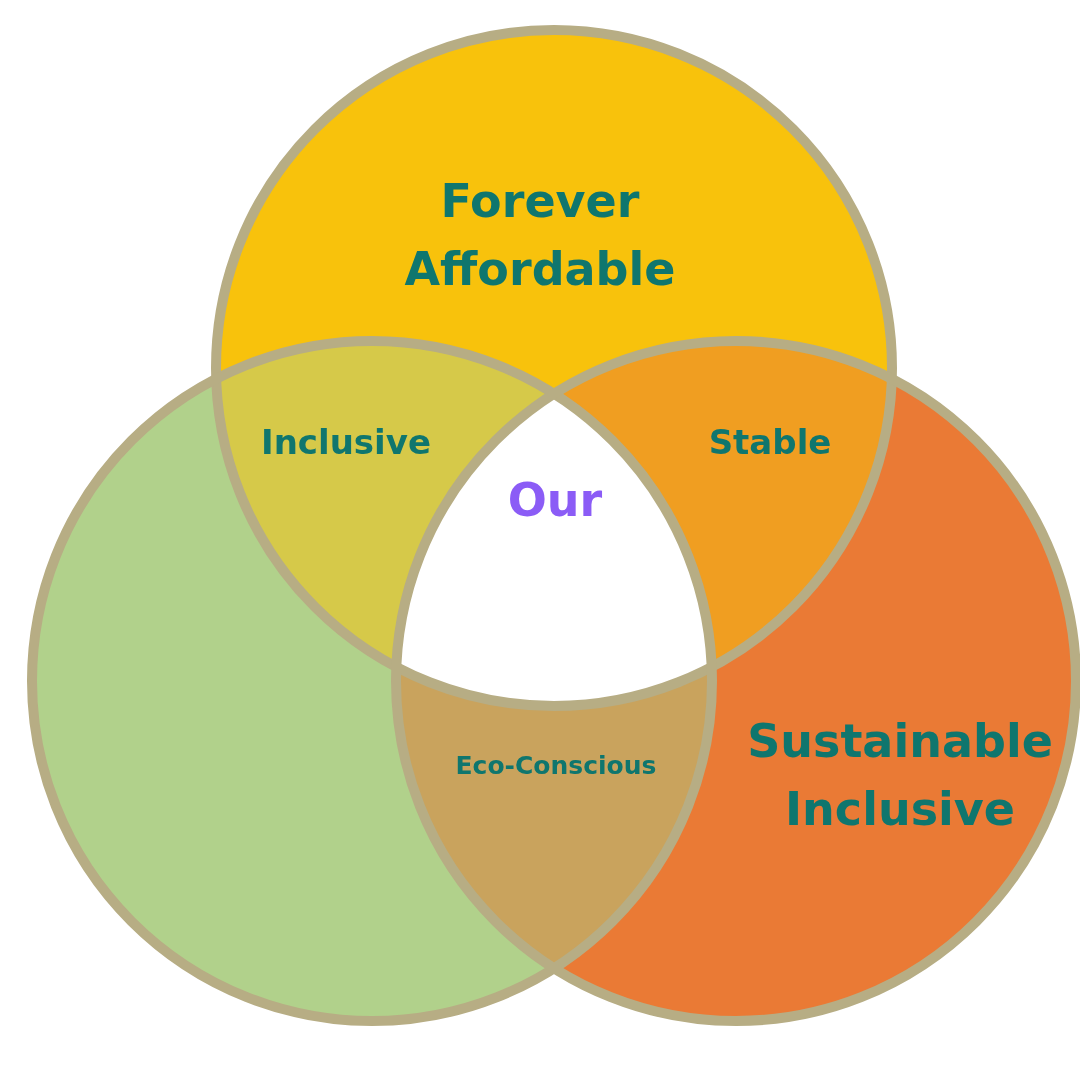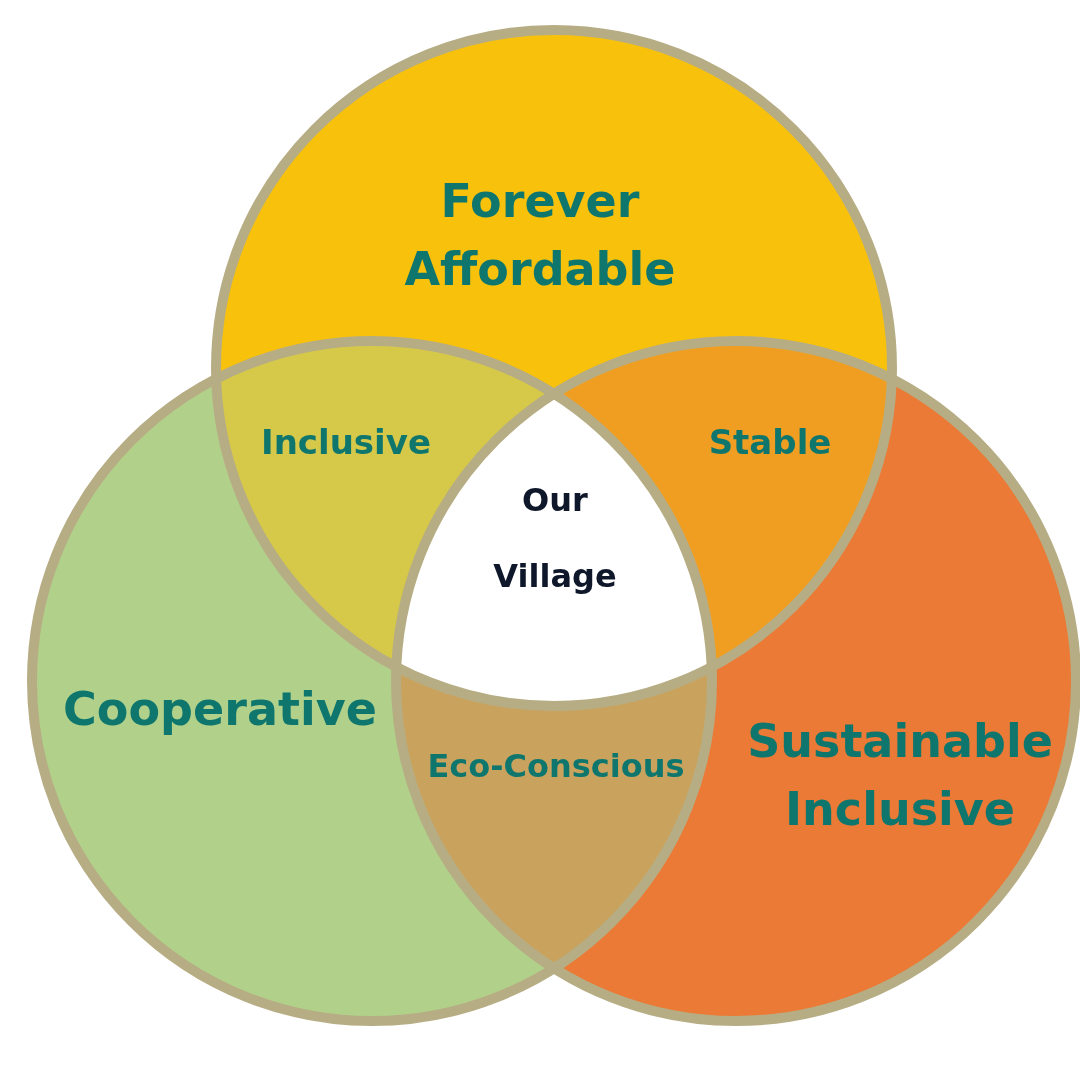--- a/index.html
+++ b/index.html
@@ -1,21 +1,21 @@
 <!DOCTYPE html>
 <html><head>
 <meta charset="utf-8">
 <style>
   html, body { margin: 0; padding: 0; background: #ffffff; }
   body { width: 1080px; height: 1080px; position: relative; overflow: hidden; }
   svg { position: absolute; left: 0; top: 0; }
   .lbl { position: absolute; font-family: "DejaVu Sans", sans-serif; font-weight: bold; color: #0f766e; text-align: center; white-space: nowrap; }
   .big { font-size: 46px; line-height: 68px; }
   .mid { font-size: 34px; line-height: 40px; }
-  .center { font-size: 32px; line-height: 76px; color: #0f172a; text-align: center; }
+  .center { font-size: 46px; line-height: 76px; color: #8b5cf6; text-align: center; }
 </style>
 </head>
 <body>
 
 <svg width="1080" height="1080" viewBox="0 0 1080 1080">
   <defs>
     <clipPath id="clipTop">
         <circle cx="554" cy="368" r="338"></circle>
       </clipPath>
     <clipPath id="clipLeft">
@@ -47,28 +47,26 @@
     <circle cx="736" cy="681" r="340"></circle>
   </g>
 </svg>
 
 <div class="lbl big" style="left:340px; top:167px; width:400px;">
   <div>Forever</div>
   <div>Affordable</div>
 </div>
 
 <div class="lbl big" style="left:40px; top:675px; width:360px;">
-  <div>Cooperative</div>
 </div>
 
 <div class="lbl big" style="left:720px; top:675px; width:360px;margin-top:32px;">
   <div>Sustainable</div>
   <div>Inclusive</div>
 </div>
 
 <div class="lbl mid" style="left:246px; top:422px; width:200px;">Inclusive</div>
 <div class="lbl mid" style="left:670px; top:422px; width:200px;">Stable</div>
-<div class="lbl mid" style="left:396px; top:746px; width:320px; font-size:32px;">Eco-Conscious</div>
+<div class="lbl mid" style="left:396px; top:746px; width:320px; font-size:25px;">Eco-Conscious</div>
 
 <div class="lbl center" style="left:405px; top:462px; width:300px;">
   <div>Our</div>
-  <div>Village</div>
 </div>
 
 </body></html>

